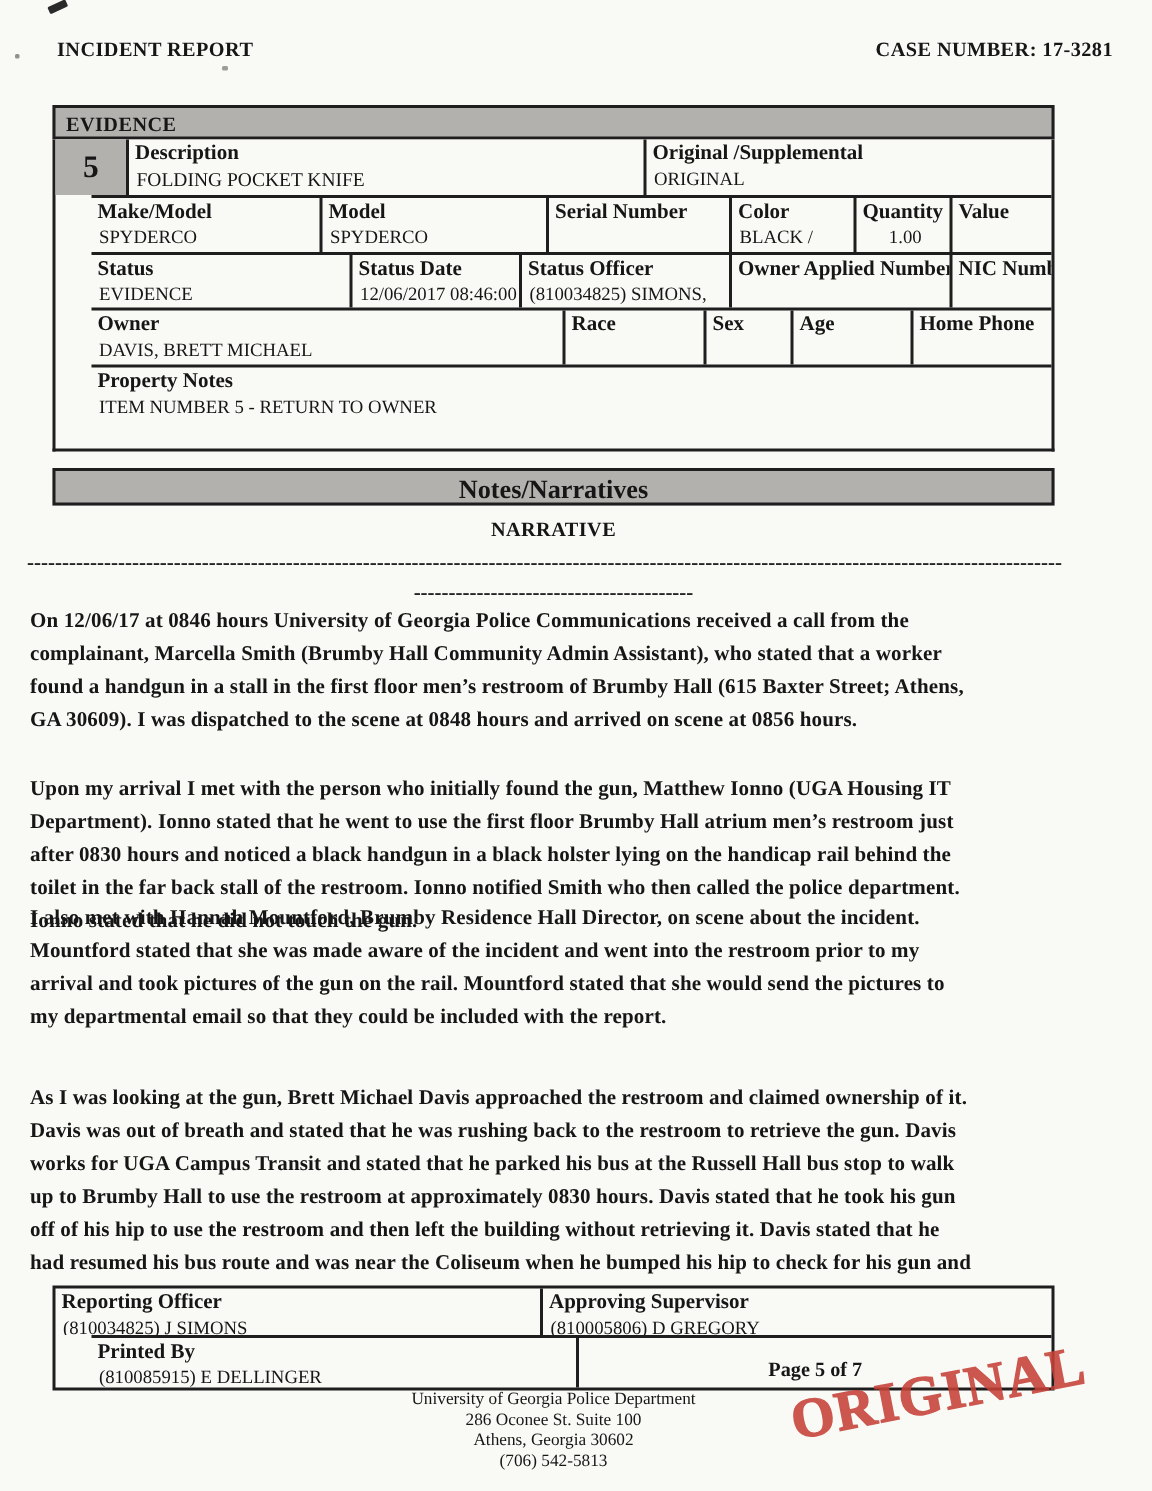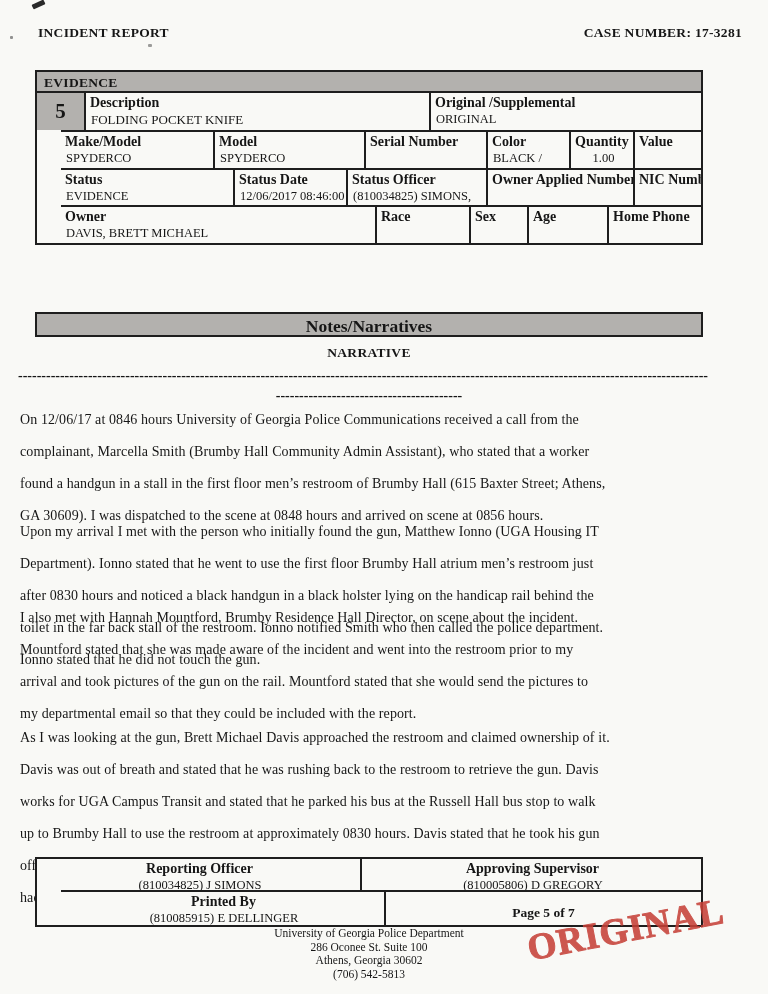--- a/index.html
+++ b/index.html
@@ -34,27 +34,27 @@
   .notes-bar { position:absolute; left:35px; top:312px; width:668px; height:25px;
                text-align:center; font-size:17.5px; padding-top:2px; }
   .narr-title { position:absolute; left:35px; top:345px; width:668px;
                 text-align:center; font-weight:bold; font-size:13.5px; letter-spacing:.3px; }
   .div-full  { position:absolute; left:18px; top:368px; width:690px; height:16px;
                overflow:hidden; white-space:nowrap; font-weight:bold; font-size:14px; letter-spacing:0; }
   .div-short { position:absolute; left:35px; top:388px; width:668px; height:16px;
                overflow:hidden; white-space:nowrap; text-align:center; font-weight:bold; font-size:14px; }
   .para {
     position:absolute; left:20px; width:692px;
-    font-weight:normal; font-size:14px; line-height:32px;
+    font-weight:bold; font-size:14px; line-height:22px;
     white-space:pre-line; letter-spacing:.1px;
   }
   .p1 { top:404px; } .p2 { top:516px; } .p3 { top:602px; } .p4 { top:722px; }
   
   .ft-table { position:absolute; left:35px; top:857px; width:668px;
-              border:2px solid #1e1e1e; box-sizing:border-box; background:#f9f9f6;text-align:center; }
+              border:2px solid #1e1e1e; box-sizing:border-box; background:#f9f9f6; }
   .ft-cell-pad { padding-bottom:2px; }
   .page-cell { display:flex; align-items:flex-end; justify-content:center;
                font-weight:bold; font-size:13.5px; padding-bottom:4px; }
   
   .address { position:absolute; left:35px; top:927px; width:668px;
              text-align:center; font-size:11.5px; line-height:13.5px; white-space:pre-line; }
   
   .stamp {
     position:absolute; left:527px; top:908px; width:195px; height:52px;
     transform:rotate(-11deg); transform-origin:center;
@@ -163,20 +163,26 @@
       <div class="cell" style="width:80px">
         <div class="lbl">Age</div>
         <div class="val"></div>
       </div>
       <div class="cell" style="flex:1">
         <div class="lbl">Home Phone</div>
         <div class="val"></div>
       </div>
     </div>
 
+    <div class="t-row" style="height:56px">
+      <div class="cell" style="flex:1">
+        <div class="lbl">Property Notes</div>
+        <div class="val">ITEM NUMBER 5 - RETURN TO OWNER</div>
+      </div>
+    </div>
   </div>
 
   <div class="graybar notes-bar">Notes/Narratives</div>
   <div class="narr-title">NARRATIVE</div>
   <div class="div-full">------------------------------------------------------------------------------------------------------------------------------------------------------------------------------------------------</div>
   <div class="div-short">----------------------------------------</div>
 
   <div class="para p1">On 12/06/17 at 0846 hours University of Georgia Police Communications received a call from the
 complainant, Marcella Smith (Brumby Hall Community Admin Assistant), who stated that a worker
 found a handgun in a stall in the first floor men’s restroom of Brumby Hall (615 Baxter Street; Athens,

